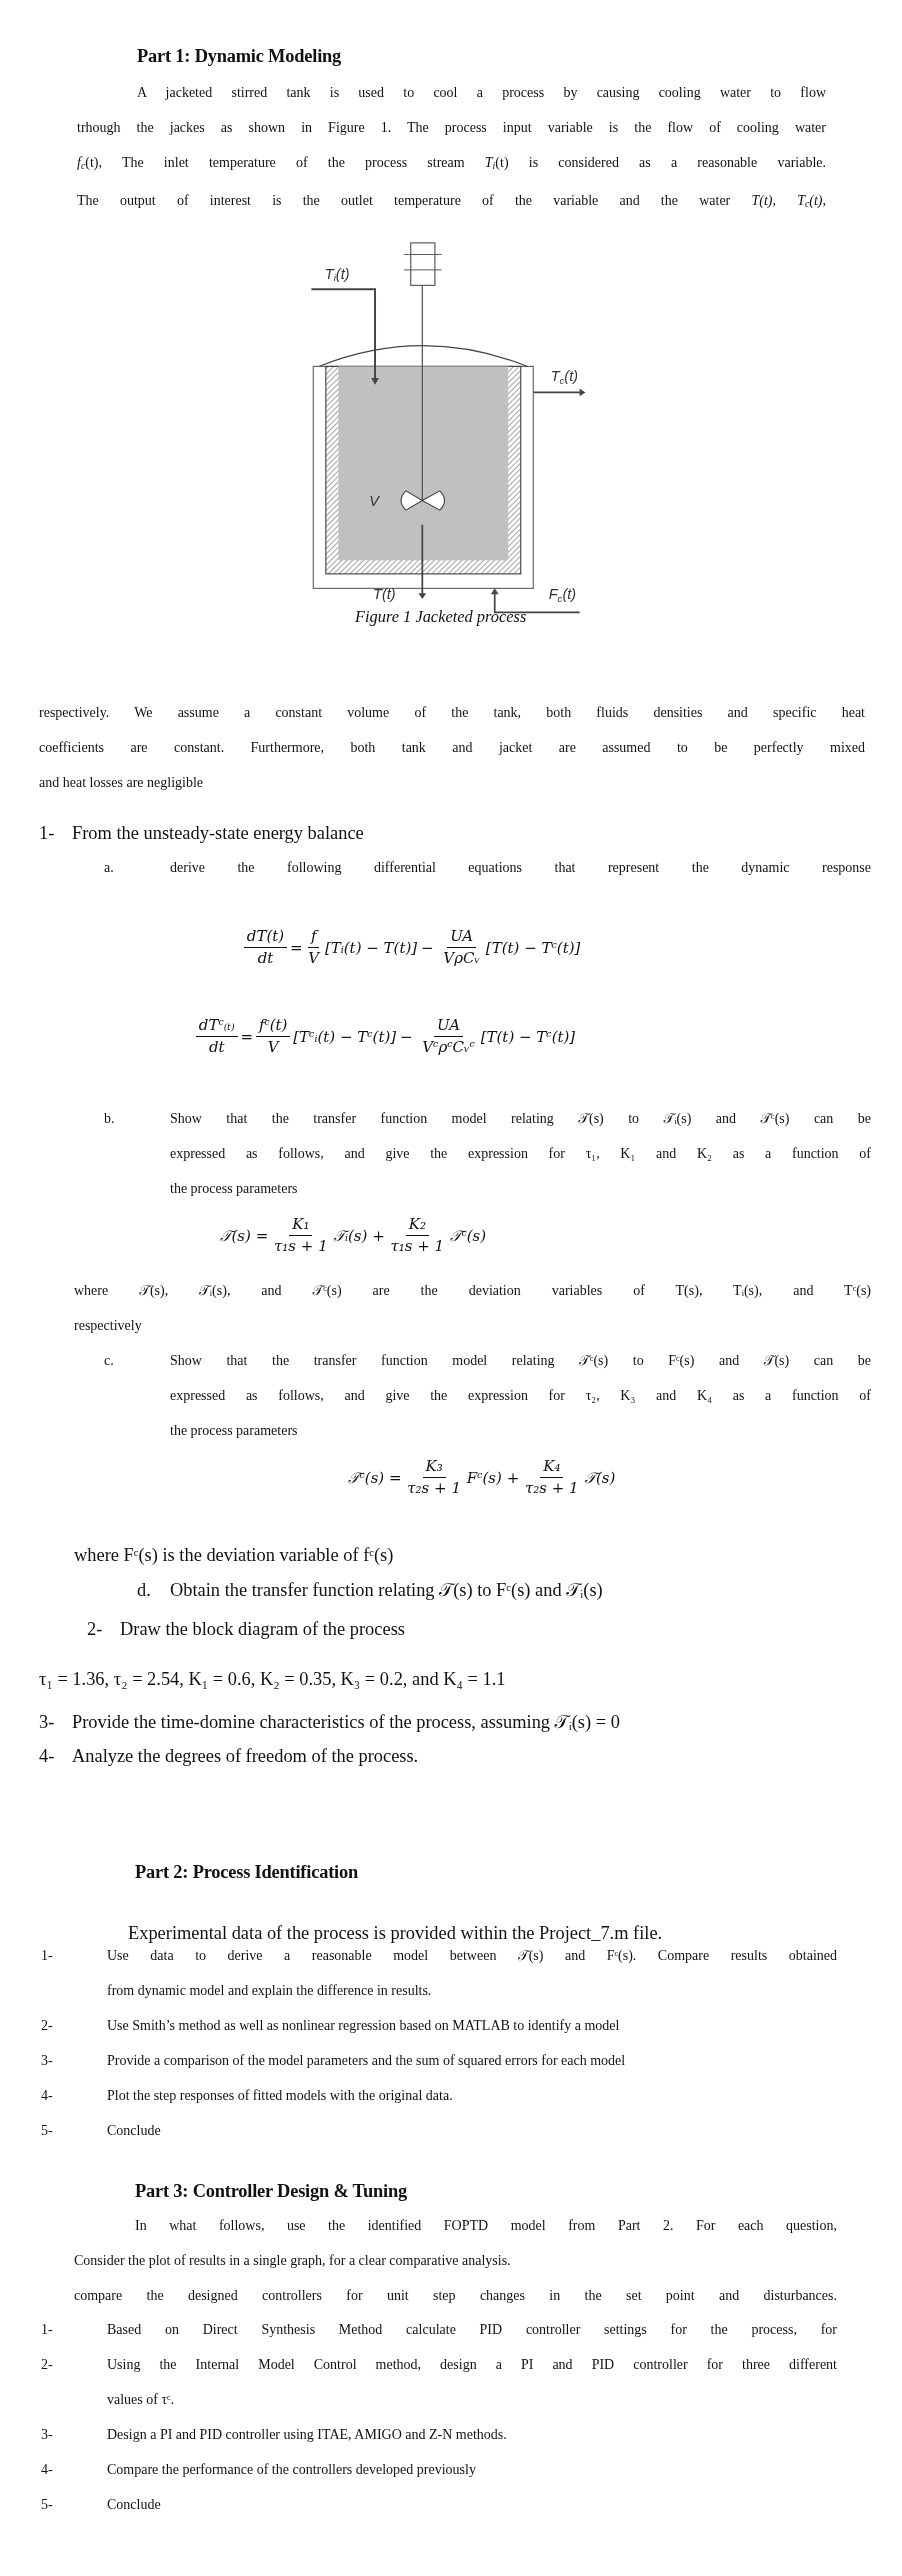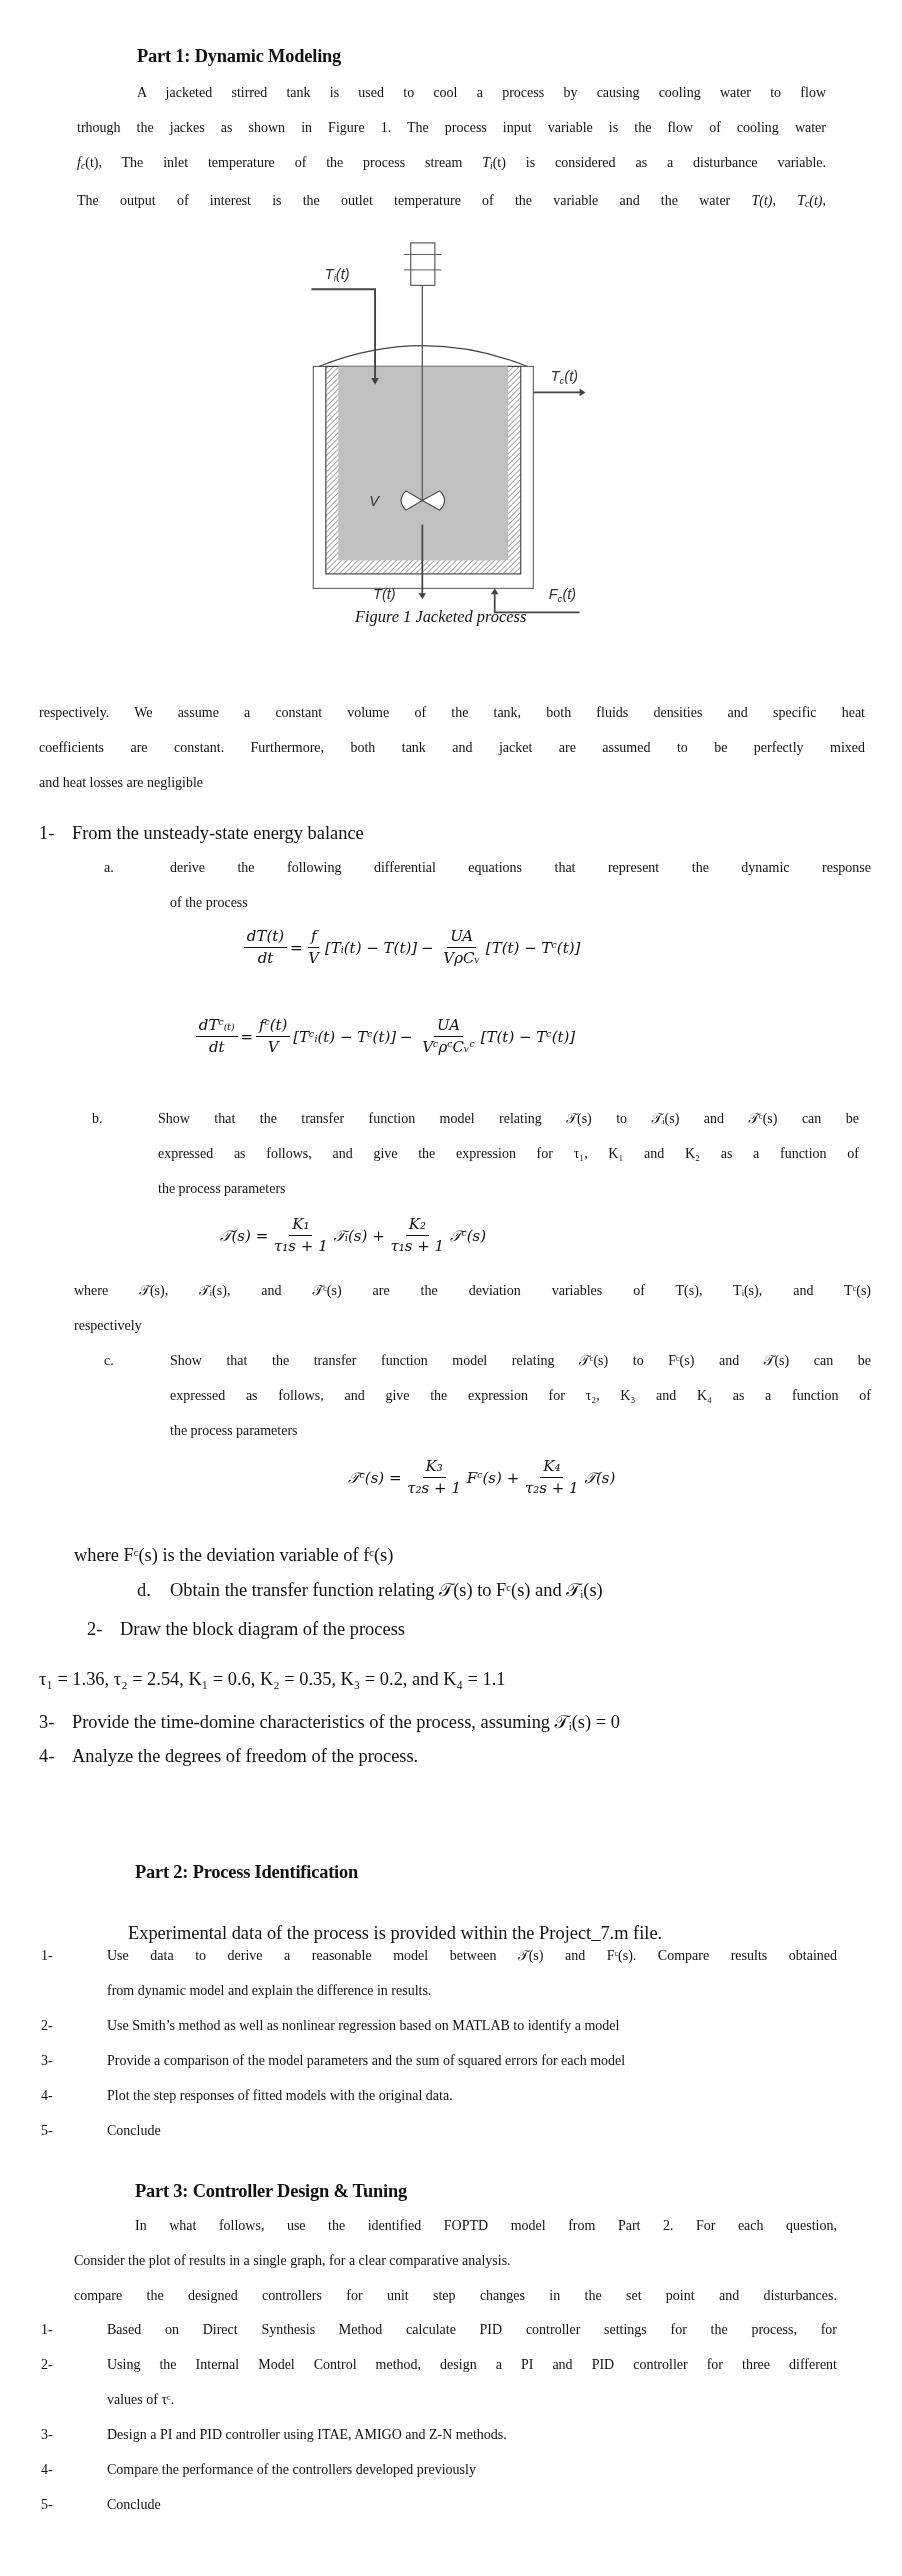--- a/index.html
+++ b/index.html
@@ -29,21 +29,21 @@
     svg text { font-family: "Liberation Sans", sans-serif; font-style: italic; }
   </style>
 </head>
 <body>
 
 <div class="abs heading" style="left:137px; top:46px;">Part 1: Dynamic Modeling</div>
 
 <div class="abs" style="left:77px; top:75px; width:749px;">
   <div class="para justify-last" style="text-indent:60px;">A jacketed stirred tank is used to cool a process by causing cooling water to flow</div>
   <div class="para justify-last">trhough the jackes as shown in Figure 1. The process input variable is the flow of cooling water</div>
-  <div class="para justify-last"><span class="m">f</span><span class="sub">c</span><span class="m" style="font-style:normal">(t), The inlet temperature of the process stream </span><span class="m">T</span><span class="sub">i</span><span>(t) is considered as a disturbance variable.</span></div>
+  <div class="para justify-last"><span class="m">f</span><span class="sub">c</span><span class="m" style="font-style:normal">(t), The inlet temperature of the process stream </span><span class="m">T</span><span class="sub">i</span><span>(t) is considered as a reasonable variable.</span></div>
   <div class="para justify-last"><span>The output of interest is the outlet temperature of the variable and the water </span><span class="m">T(t), T</span><span class="sub">c</span><span class="m">(t),</span></div>
 </div>
 
 <div class="abs" style="left:290px; top:240px; width:338px; height:212px;">
   <svg width="338" height="386" viewBox="0 0 350 400">
     <defs>
       <pattern id="hatch" patternUnits="userSpaceOnUse" width="4" height="4" patternTransform="rotate(45)">
         <line x1="0" y1="0" x2="0" y2="4" stroke="#777777" stroke-width="1.4"></line>
       </pattern>
     </defs>
@@ -96,21 +96,20 @@
   <div class="para justify-last">coefficients are constant. Furthermore, both tank and jacket are assumed to be perfectly mixed</div>
   <div class="para">and heat losses are negligible</div>
 </div>
 
 <div class="abs line" style="left:39px; top:823px;">
   <span class="num">1-</span><span>From the unsteady-state energy balance</span>
 </div>
 
 <div class="abs" style="left:137px; top:850px; width:734px;">
   <div class="para justify-last" style="padding-left:33px; text-indent:-33px;"><span class="letter">a.</span><span>derive the following differential equations that represent the dynamic response</span></div>
-  <div class="para" style="padding-left:33px;">of the process</div>
 </div>
 
 <div class="abs eq" style="left:241px; top:927px;">
   <span class="frac">
       <span class="n">dT(t)</span>
       <span class="d">dt</span>
     </span>
   <span class="rm">=</span>
   <span class="frac">
       <span class="n">f</span>
@@ -137,21 +136,21 @@
     </span>
   <span>[Tᶜᵢ(t) − Tᶜ(t)]</span>
   <span class="rm" style="margin:0 3.9px;">−</span>
   <span class="frac">
       <span class="n">UA</span>
       <span class="d">VᶜρᶜCᵥᶜ</span>
     </span>
   <span>[T(t) − Tᶜ(t)]</span>
 </div>
 
-<div class="abs" style="left:125px; top:1101px; width:734px;">
+<div class="abs" style="left:137px; top:1101px; width:734px;">
   <div class="para justify-last" style="padding-left:33px; text-indent:-33px;"><span class="letter">b.</span><span>Show that the transfer function model relating 𝒯(s) to 𝒯ᵢ(s) and 𝒯ᶜ(s) can be</span></div>
   <div class="para justify-last" style="padding-left:33px;">expressed as follows, and give the expression for τ₁, K₁ and K₂ as a function of</div>
   <div class="para" style="padding-left:33px;">the process parameters</div>
 </div>
 
 <div class="abs eq" style="left:220px; top:1215px;">
   <span>𝒯(s) =</span>
   <span class="frac">
       <span class="n">K₁</span>
       <span class="d">τ₁s + 1</span>

